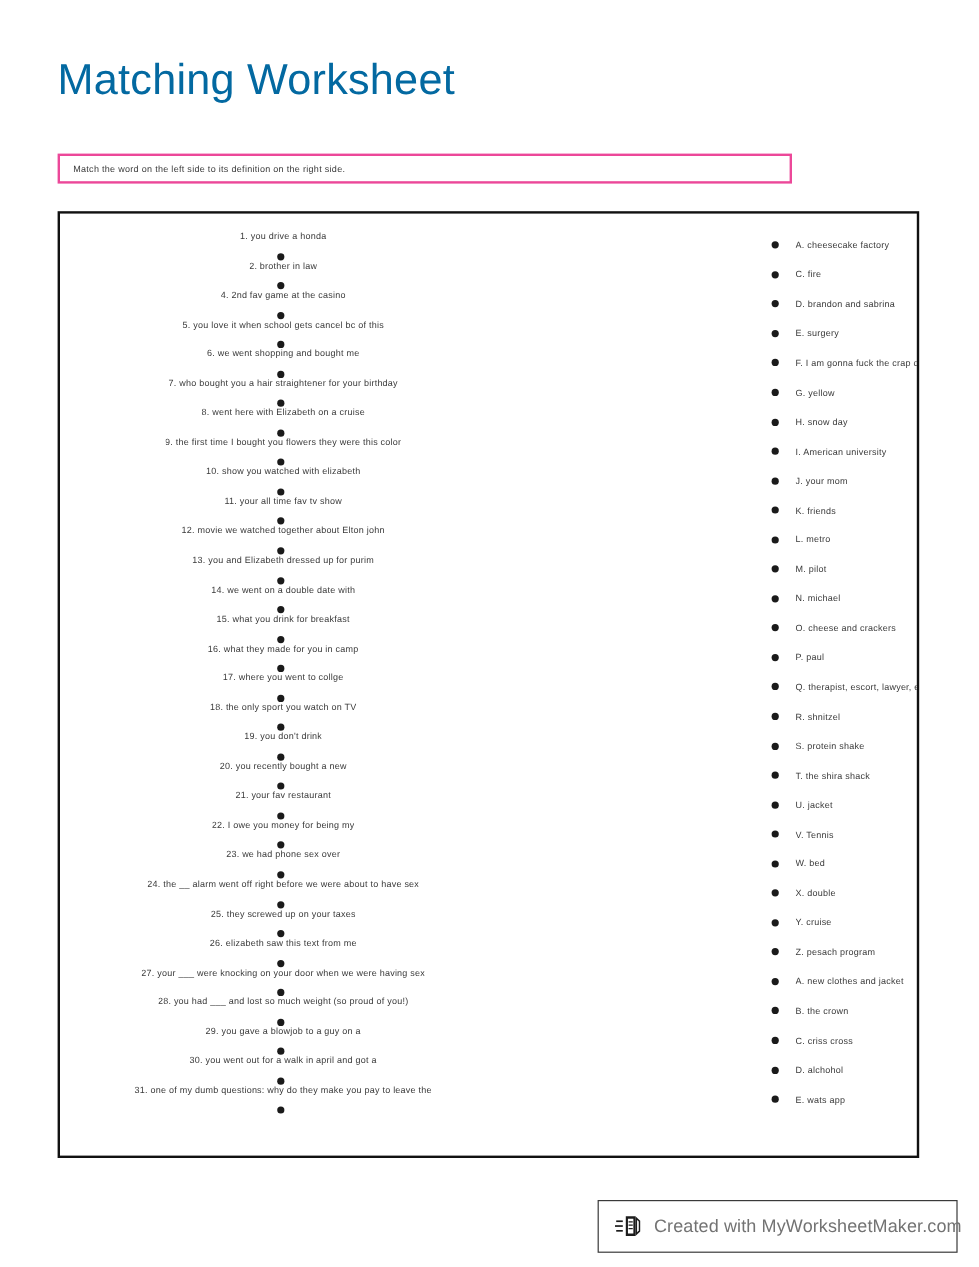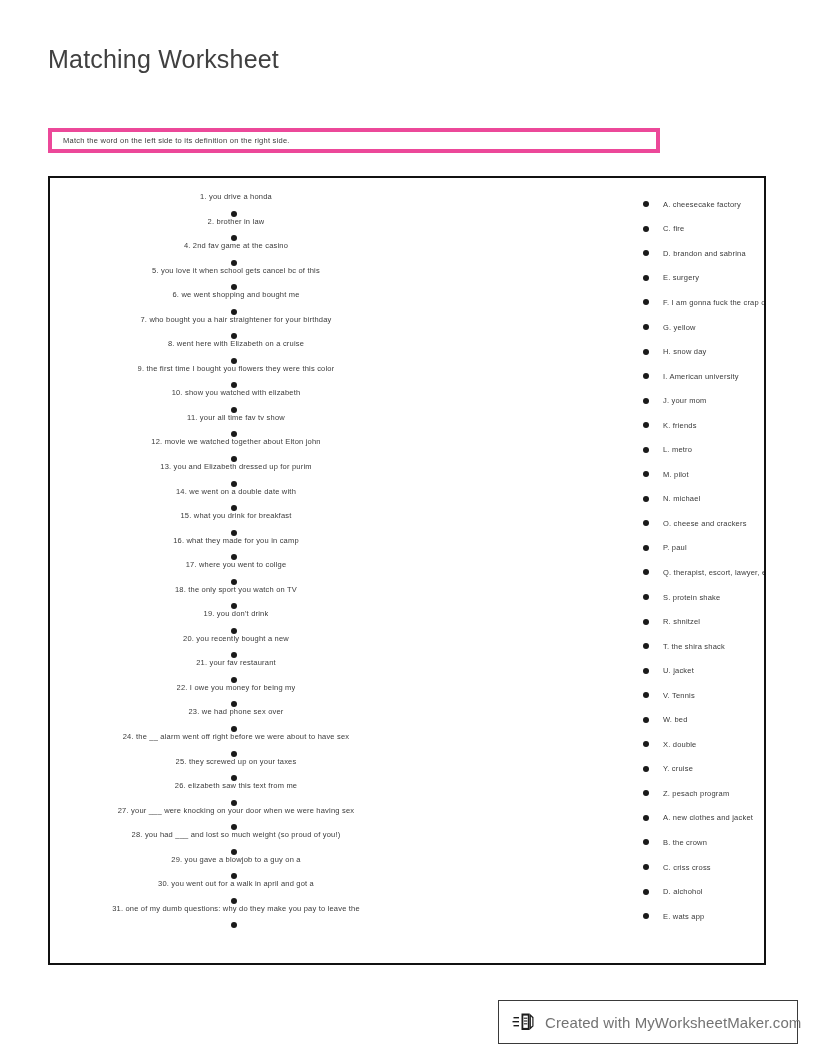--- a/index.html
+++ b/index.html
@@ -14,36 +14,36 @@
     font-family: "Liberation Sans", sans-serif;
     color: #231f20;
     overflow: hidden;
   }
 
   
   .page-title {
     position: absolute;
     left: 48px;
     top: 44px;
-    font-size: 25px;
+    font-size: 36px;
     font-weight: 400;
     letter-spacing: 0.2px;
-    color: #404040;
+    color: #0369a1;
     line-height: 1.2;
     white-space: nowrap;
   }
 
   
   .instruction-box {
     position: absolute;
     left: 48px;
     top: 128px;
     width: 612px;
     height: 25px;
-    border: 4px solid #ec4899;
+    border: 2px solid #ec4899;
     box-sizing: border-box;
     display: flex;
     align-items: center;
   }
   .instruction-text {
     padding-left: 11px;
     font-size: 7.5px;
     color: #3a3a3a;
     letter-spacing: 0.25px;
     white-space: nowrap;
@@ -350,25 +350,25 @@
         <div class="row row-right">
           <span class="dot"></span>
           <span class="item-text">P. paul</span>
         </div>
         <div class="row row-right">
           <span class="dot"></span>
           <span class="item-text">Q. therapist, escort, lawyer, etc..</span>
         </div>
         <div class="row row-right">
           <span class="dot"></span>
+          <span class="item-text">R. shnitzel</span>
+        </div>
+        <div class="row row-right">
+          <span class="dot"></span>
           <span class="item-text">S. protein shake</span>
-        </div>
-        <div class="row row-right">
-          <span class="dot"></span>
-          <span class="item-text">R. shnitzel</span>
         </div>
         <div class="row row-right">
           <span class="dot"></span>
           <span class="item-text">T. the shira shack</span>
         </div>
         <div class="row row-right">
           <span class="dot"></span>
           <span class="item-text">U. jacket</span>
         </div>
         <div class="row row-right">

